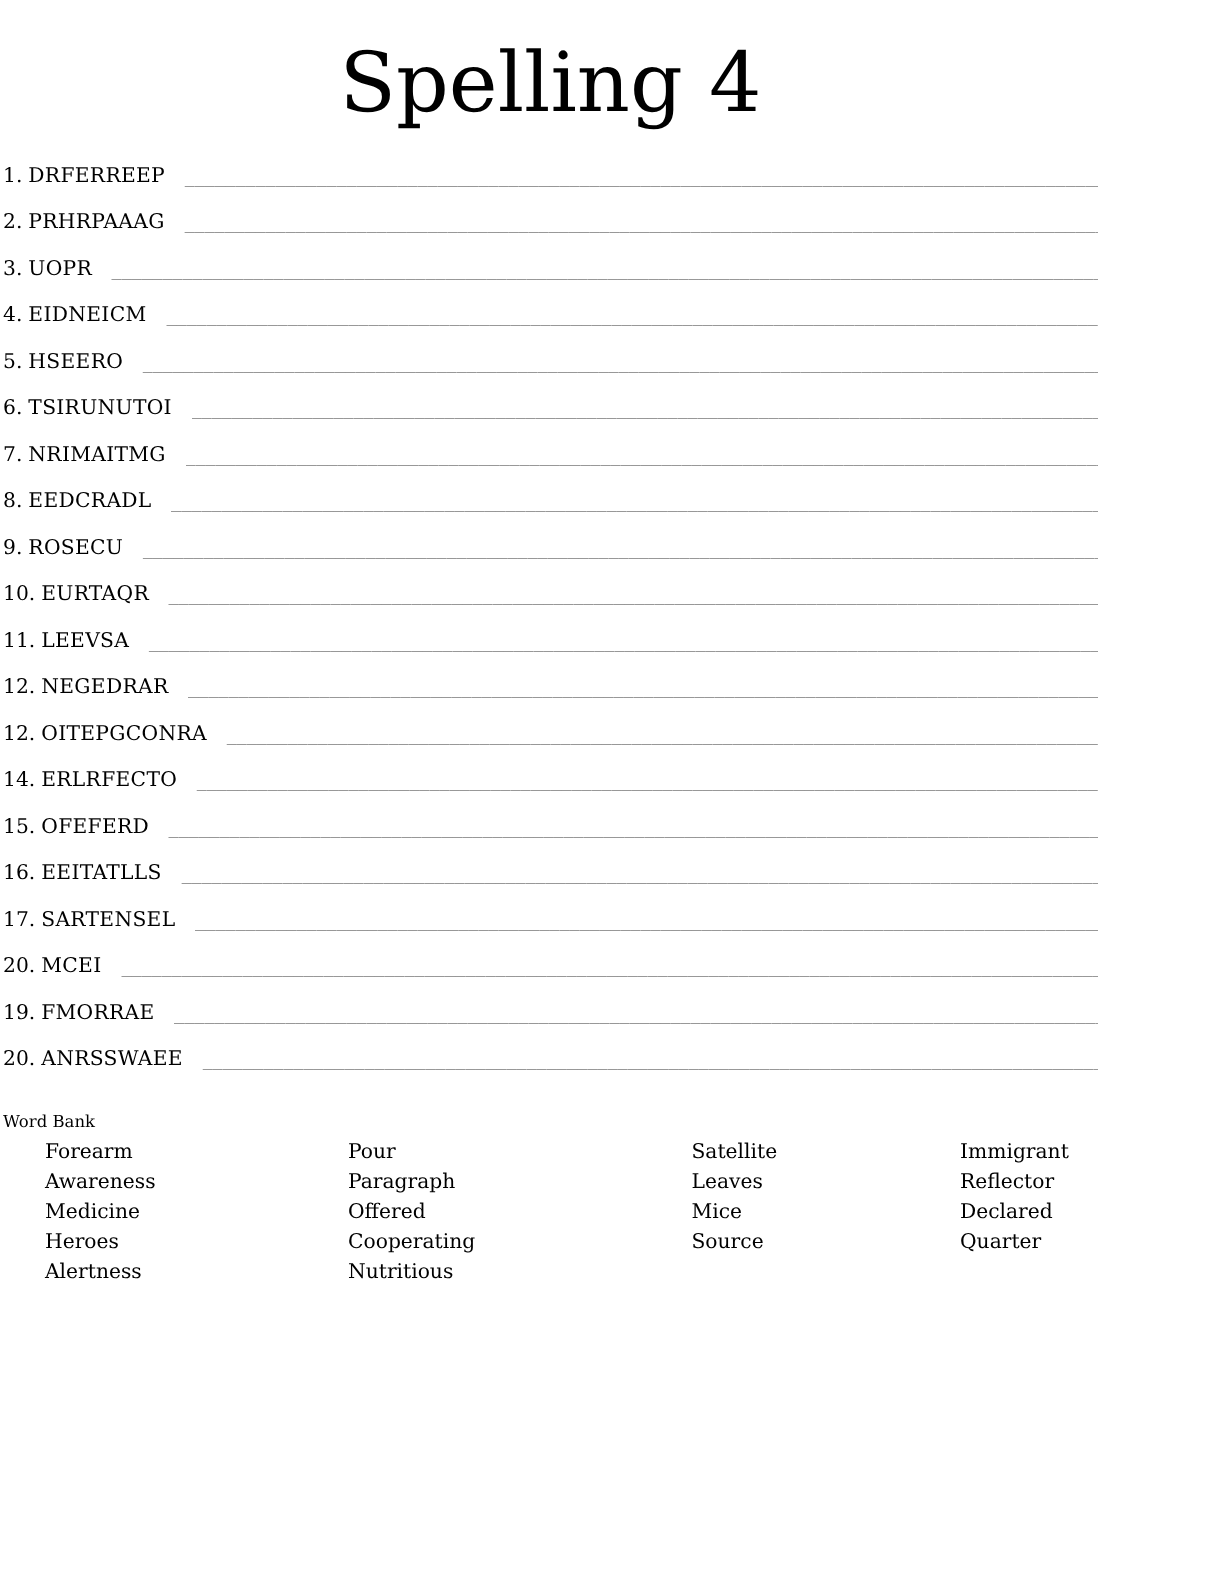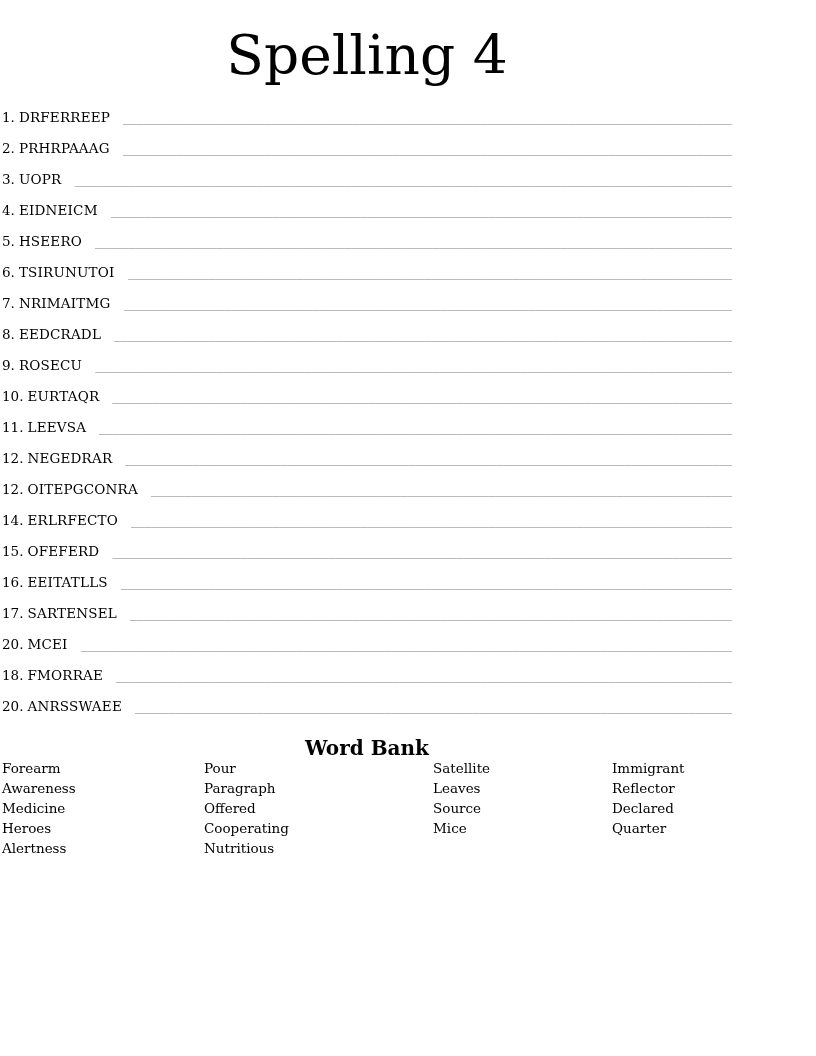--- a/index.html
+++ b/index.html
@@ -36,32 +36,31 @@
     flex: 1 1 0;
     min-width: 0;
     overflow: hidden;
     white-space: nowrap;
     margin-left: 13px;
     color: var(--line-color);
     font-size: 13.5px;
   }
   .word-bank { margin-top: 16px; font-size: 13.5px; }
   .wb-heading {
-    font-weight: bold;
-    font-size: 20px;
+    font-weight: normal;
+    font-size: 11px;
     line-height: 20px;
     margin: 0;
-    text-align: center;
   }
   .wb-grid {
     display: grid;
     grid-template-columns: 202px 229px 179px 1fr;
   }
   .wb-col { }
-  .wb-word { line-height: 20px; }
+  .wb-word { line-height: 20px; margin-left: 28px; }
 </style>
 </head>
 <body>
 
 <div class="page">
 
   <h1 class="title">Spelling 4</h1>
 
   <div class="scramble-list">
     <div class="row">
@@ -148,21 +147,21 @@
         <span class="num">17.</span>
         <span class="scramble">SARTENSEL</span>
         <span class="blank">__________________________________________________________________________________________________________________________________________________________________________</span>
       </div>
     <div class="row">
         <span class="num">20.</span>
         <span class="scramble">MCEI</span>
         <span class="blank">__________________________________________________________________________________________________________________________________________________________________________</span>
       </div>
     <div class="row">
-        <span class="num">18.</span>
+        <span class="num">19.</span>
         <span class="scramble">FMORRAE</span>
         <span class="blank">__________________________________________________________________________________________________________________________________________________________________________</span>
       </div>
     <div class="row">
         <span class="num">20.</span>
         <span class="scramble">ANRSSWAEE</span>
         <span class="blank">__________________________________________________________________________________________________________________________________________________________________________</span>
       </div>
   </div>
 
@@ -179,22 +178,22 @@
       <div class="wb-col">
         <div class="wb-word">Pour</div>
         <div class="wb-word">Paragraph</div>
         <div class="wb-word">Offered</div>
         <div class="wb-word">Cooperating</div>
         <div class="wb-word">Nutritious</div>
       </div>
       <div class="wb-col">
         <div class="wb-word">Satellite</div>
         <div class="wb-word">Leaves</div>
+        <div class="wb-word">Mice</div>
         <div class="wb-word">Source</div>
-        <div class="wb-word">Mice</div>
       </div>
       <div class="wb-col">
         <div class="wb-word">Immigrant</div>
         <div class="wb-word">Reflector</div>
         <div class="wb-word">Declared</div>
         <div class="wb-word">Quarter</div>
       </div>
     </div>
   </div>
 

